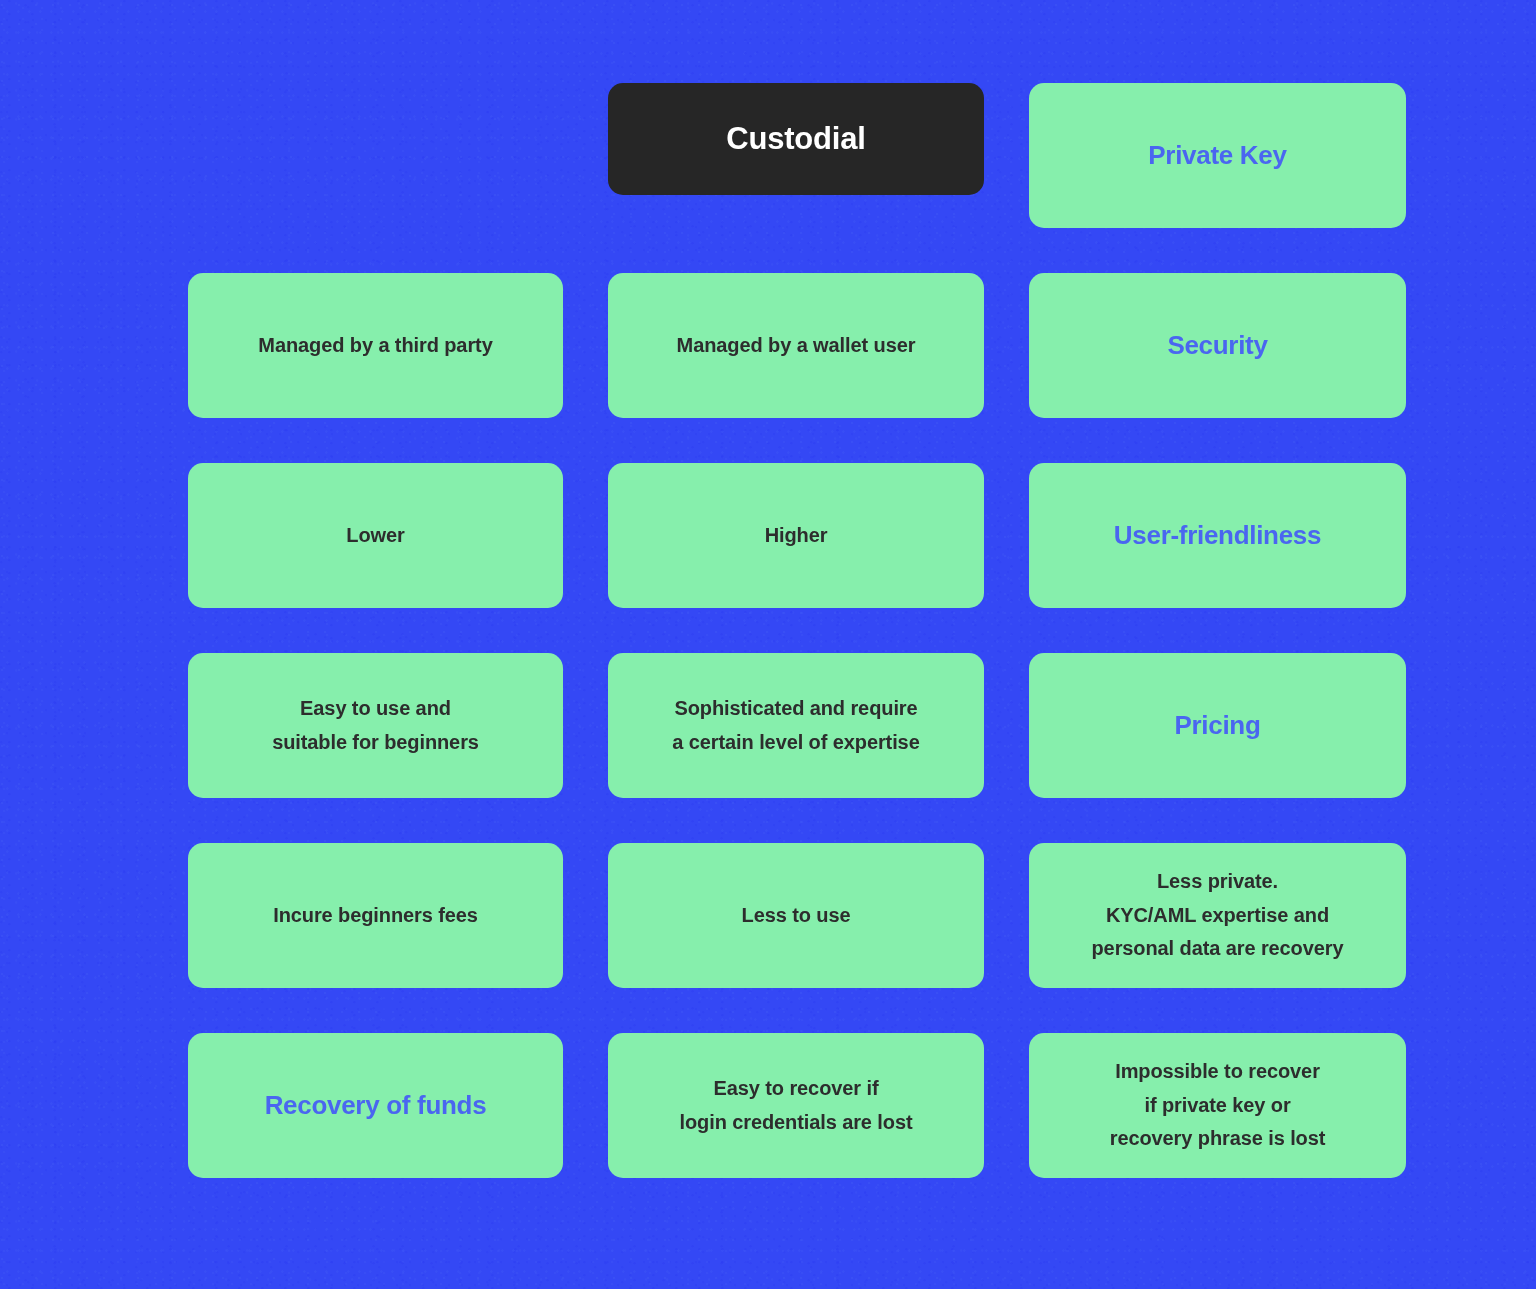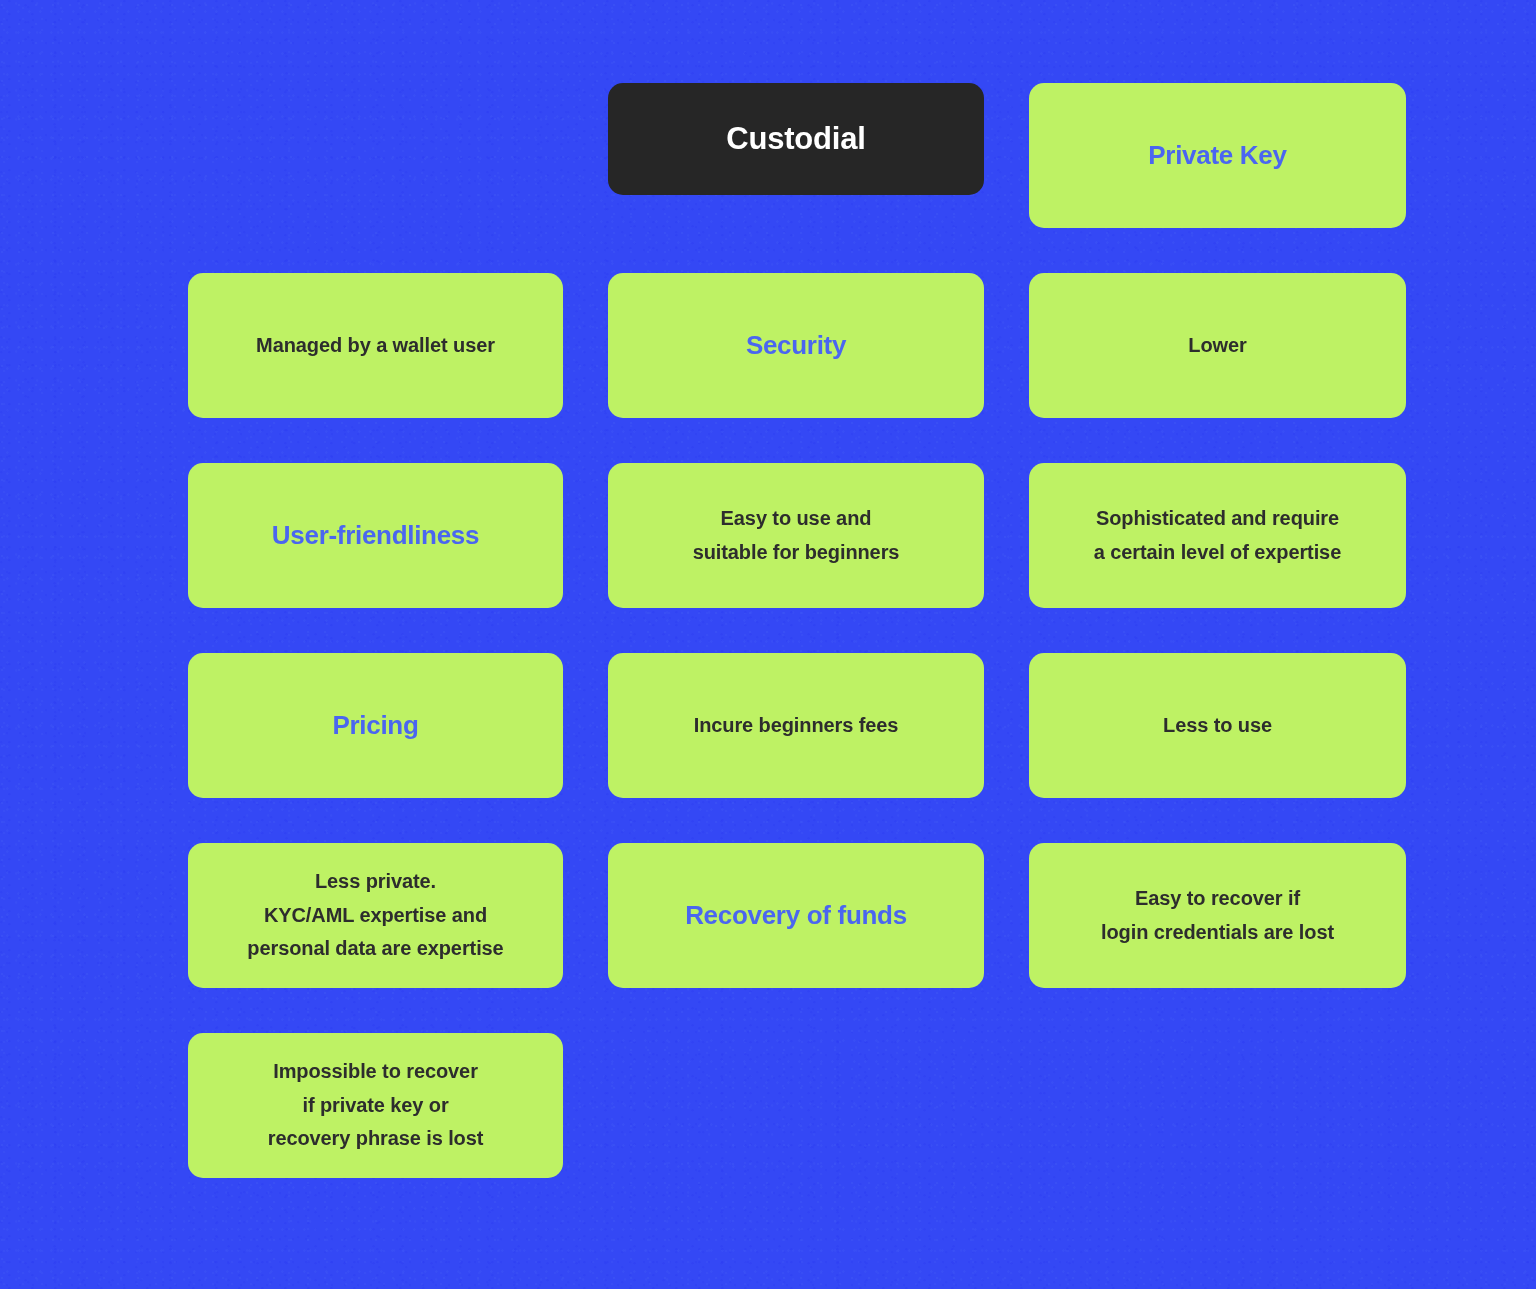--- a/index.html
+++ b/index.html
@@ -66,21 +66,21 @@
     height:112px;
     color:#ffffff;
     font-size:31px;
     font-weight:bold;
     letter-spacing:-.2px;
   }
 
   
   .label-cell,
   .value-cell {
-    background:#bef264;
+    background:#86efac;
     height:145px;
   }
 
   .label-cell {
     color:#4a66f0;
     font-size:26px;
     font-weight:bold;
     letter-spacing:-.3px;
   }
 
@@ -104,30 +104,40 @@
   <div class="cell header-spacer"></div>
   <div class="cell header-cell">
     <span>Custodial</span>
   </div>
 
   <div class="cell label-cell">
     <span>Private Key</span>
   </div>
   <div class="cell value-cell">
     <span>
+      <span class="line">Managed by a third party</span>
+    </span>
+  </div>
+  <div class="cell value-cell">
+    <span>
       <span class="line">Managed by a wallet user</span>
     </span>
   </div>
 
   <div class="cell label-cell">
     <span>Security</span>
   </div>
   <div class="cell value-cell">
     <span>
       <span class="line">Lower</span>
+    </span>
+  </div>
+  <div class="cell value-cell">
+    <span>
+      <span class="line">Higher</span>
     </span>
   </div>
 
   <div class="cell label-cell">
     <span>User-friendliness</span>
   </div>
   <div class="cell value-cell">
     <span>
       <span class="line">Easy to use and</span>
       <span class="line">suitable for beginners</span>
@@ -151,21 +161,21 @@
   <div class="cell value-cell">
     <span>
       <span class="line">Less to use</span>
     </span>
   </div>
 
   <div class="cell value-cell">
     <span>
       <span class="line">Less private.</span>
       <span class="line">KYC/AML expertise and</span>
-      <span class="line">personal data are expertise</span>
+      <span class="line">personal data are recovery</span>
     </span>
   </div>
 
   <div class="cell label-cell">
     <span>Recovery of funds</span>
   </div>
   <div class="cell value-cell">
     <span>
       <span class="line">Easy to recover if</span>
       <span class="line">login credentials are lost</span>

